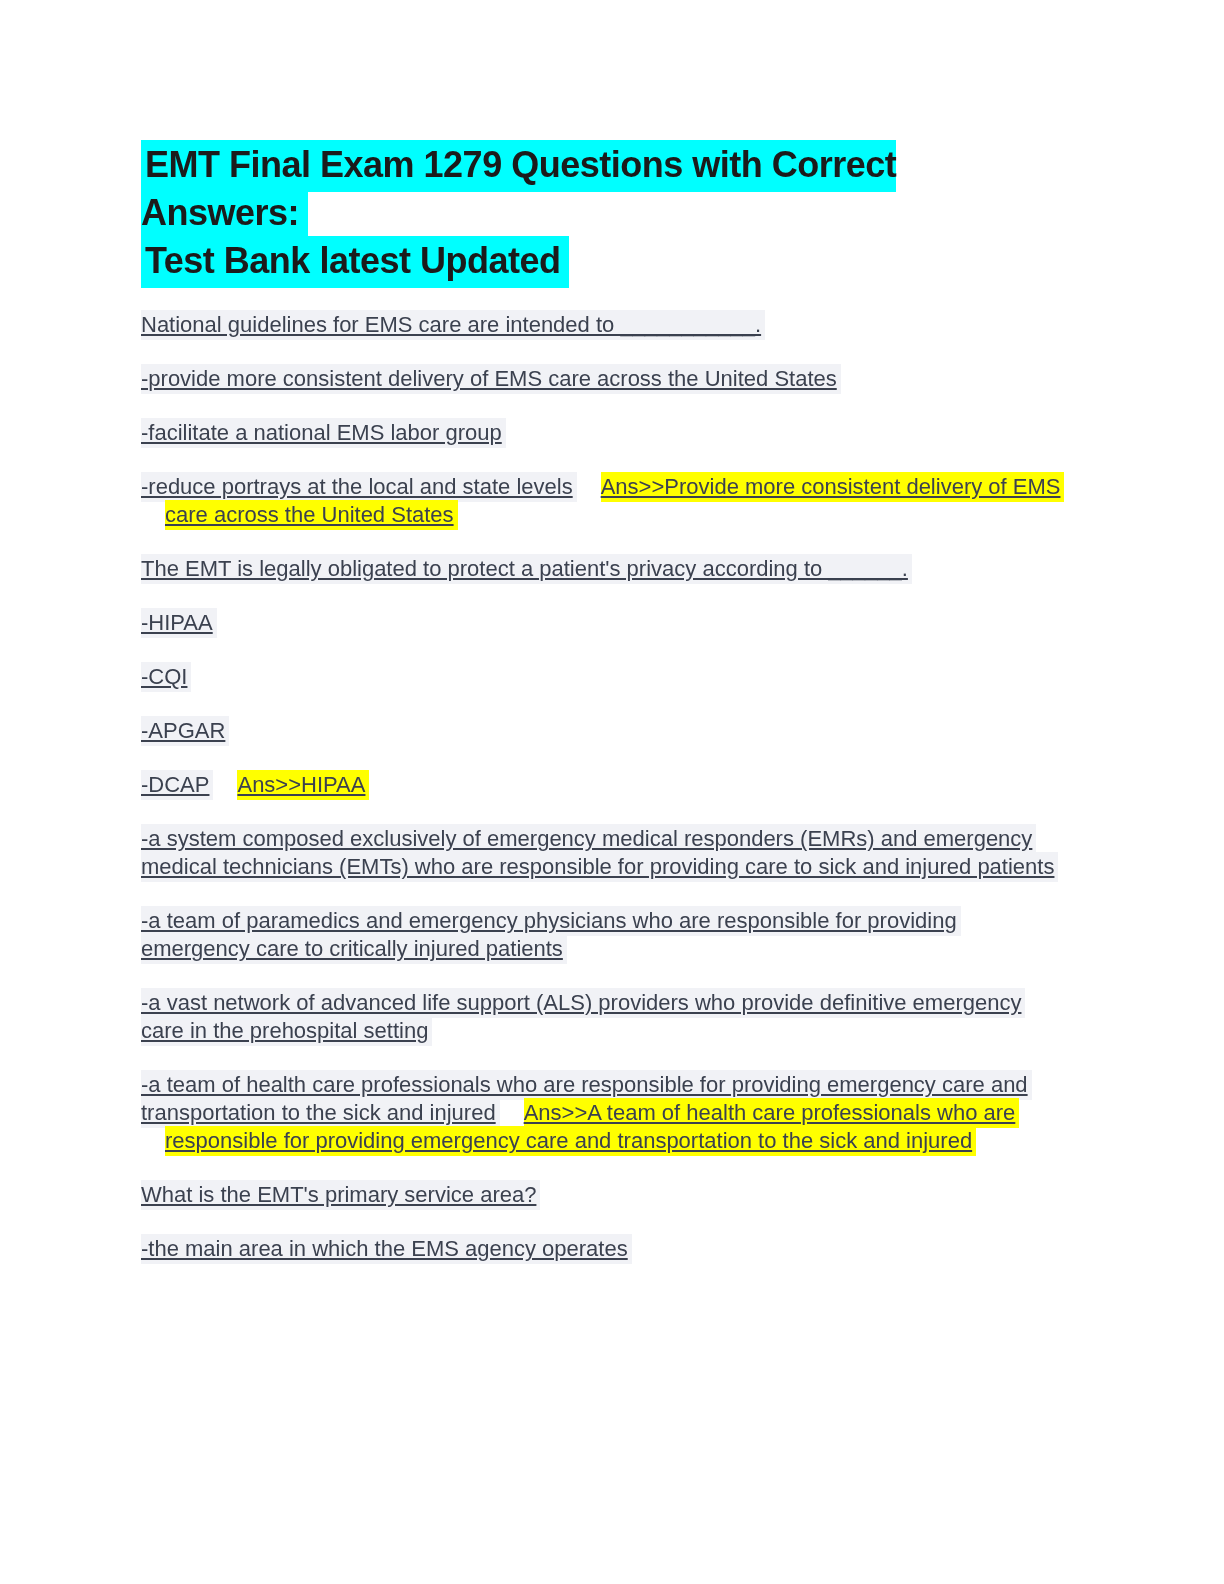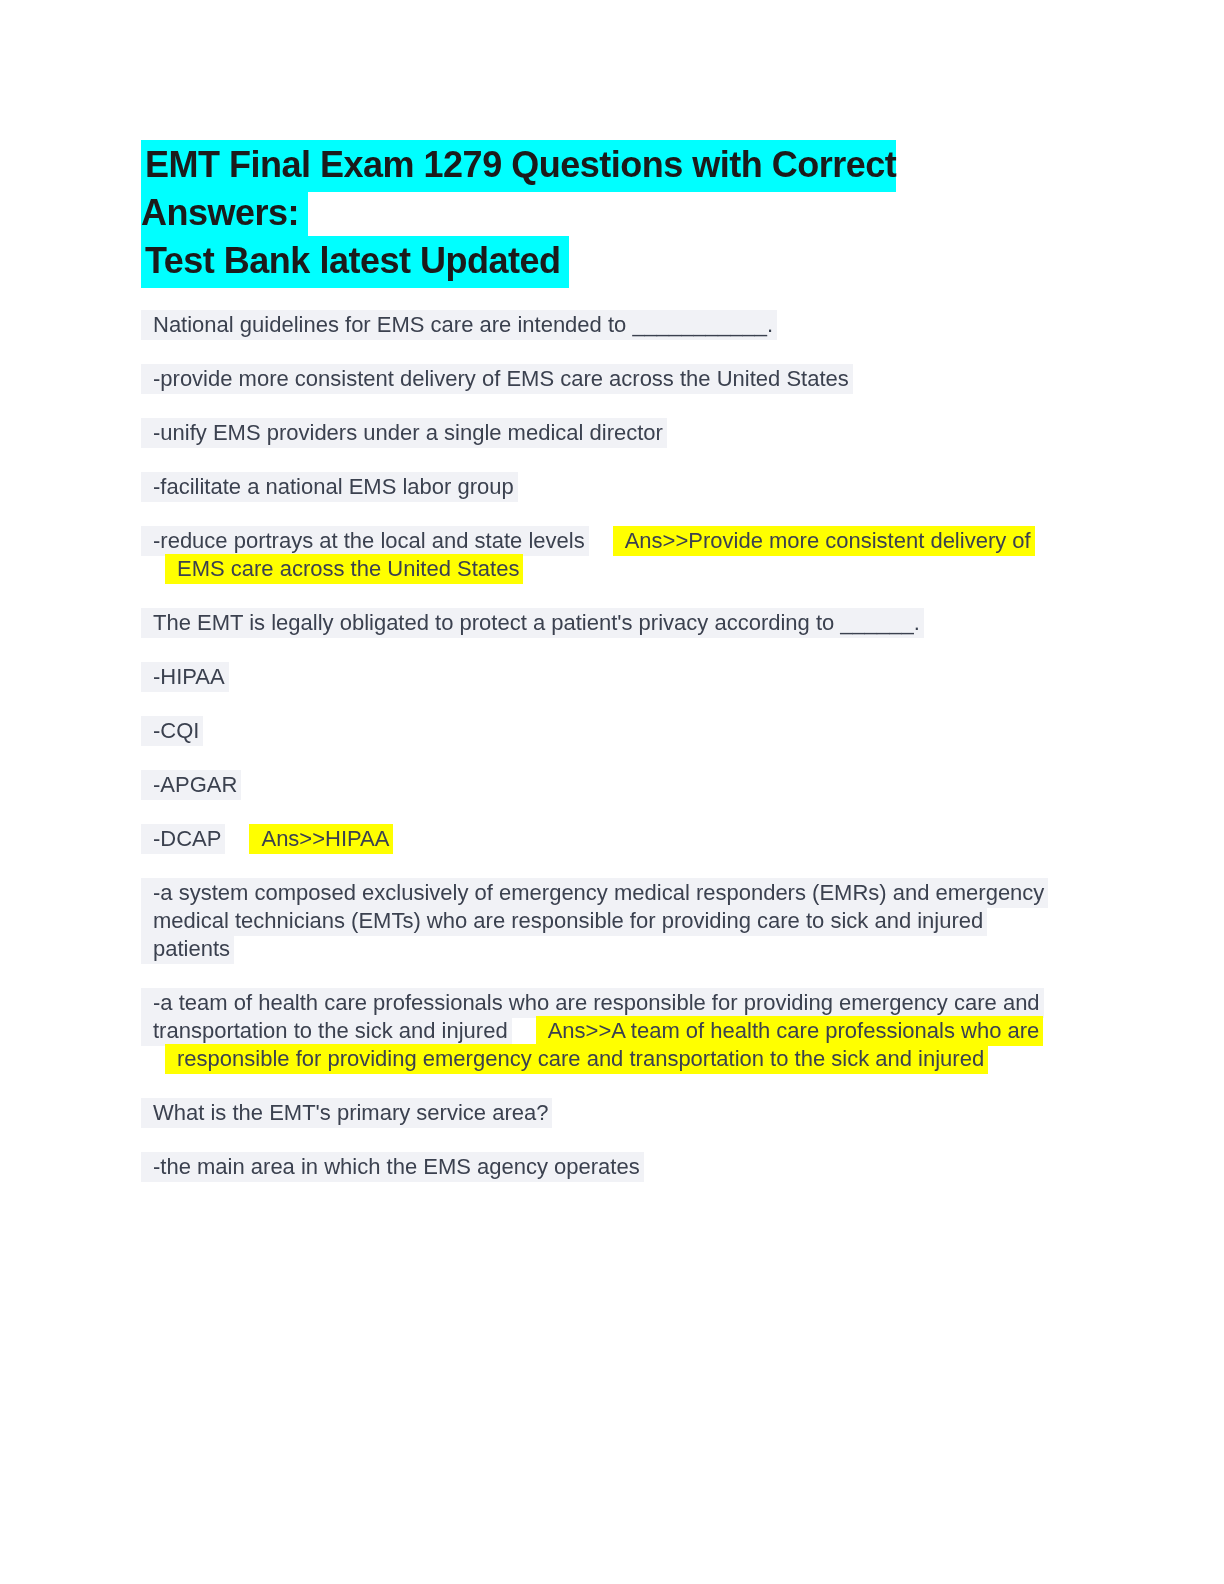--- a/index.html
+++ b/index.html
@@ -38,42 +38,44 @@
     margin-top: 20px;
   }
   .doc-body { width: 923px; }
   .para {
     font-size: 22px;
     line-height: 28px;
     color: var(--text-body);
     margin: 0 0 26px 0;
   }
   .seg {
-    padding: 2px 4px 3px 12px;
+    padding: 2px 4px 3px 0;
     -webkit-box-decoration-break: clone;
     box-decoration-break: clone;
+    text-decoration: underline;
   }
   .seg.hl-question { background: var(--hl-question); }
   .seg.hl-answer   { background: var(--hl-answer); }
   .seg.gap { margin-left: 24px; }
 </style>
 </head>
 <body>
 
 <div class="page">
   <h1 class="doc-title"><span class="hl-title">EMT Final Exam 1279 Questions with Correct Answers:</span><br><span class="hl-title">Test Bank latest Updated</span></h1>
   <main class="doc-body">
       <p class="para"><span class="seg hl-question">National guidelines for EMS care are intended to ___________.</span></p>
       <p class="para"><span class="seg hl-question">-provide more consistent delivery of EMS care across the United States</span></p>
-      <p class="para"><span class="seg hl-question">-unify EMS providers under a single medical director</span></p>
       <p class="para"><span class="seg hl-question">-facilitate a national EMS labor group</span></p>
       <p class="para"><span class="seg hl-question">-reduce portrays at the local and state levels</span><span class="seg hl-answer gap">Ans&gt;&gt;Provide more consistent delivery of EMS care across the United States</span></p>
       <p class="para"><span class="seg hl-question">The EMT is legally obligated to protect a patient's privacy according to ______.</span></p>
       <p class="para"><span class="seg hl-question">-HIPAA</span></p>
       <p class="para"><span class="seg hl-question">-CQI</span></p>
       <p class="para"><span class="seg hl-question">-APGAR</span></p>
       <p class="para"><span class="seg hl-question">-DCAP</span><span class="seg hl-answer gap">Ans&gt;&gt;HIPAA</span></p>
       <p class="para"><span class="seg hl-question">-a system composed exclusively of emergency medical responders (EMRs) and emergency medical technicians (EMTs) who are responsible for providing care to sick and injured patients</span></p>
+      <p class="para"><span class="seg hl-question">-a team of paramedics and emergency physicians who are responsible for providing emergency care to critically injured patients</span></p>
+      <p class="para"><span class="seg hl-question">-a vast network of advanced life support (ALS) providers who provide definitive emergency care in the prehospital setting</span></p>
       <p class="para"><span class="seg hl-question">-a team of health care professionals who are responsible for providing emergency care and transportation to the sick and injured</span><span class="seg hl-answer gap">Ans&gt;&gt;A team of health care professionals who are responsible for providing emergency care and transportation to the sick and injured</span></p>
       <p class="para"><span class="seg hl-question">What is the EMT's primary service area?</span></p>
       <p class="para"><span class="seg hl-question">-the main area in which the EMS agency operates</span></p>
     </main>
 </div>
 
 </body></html>

